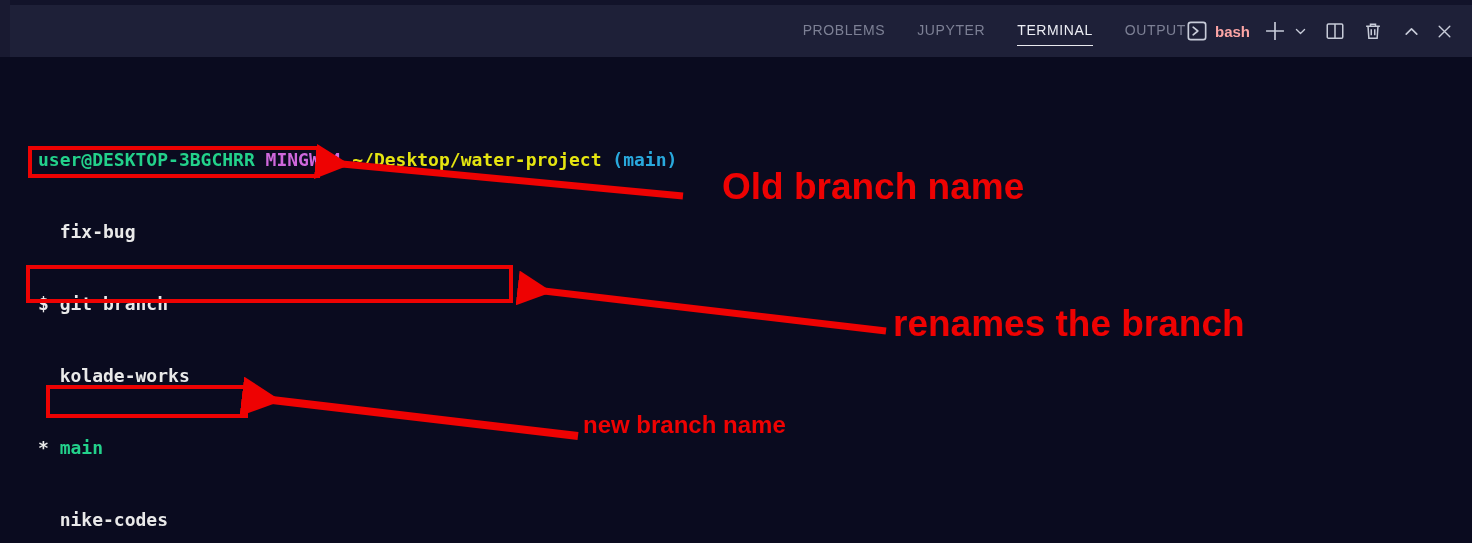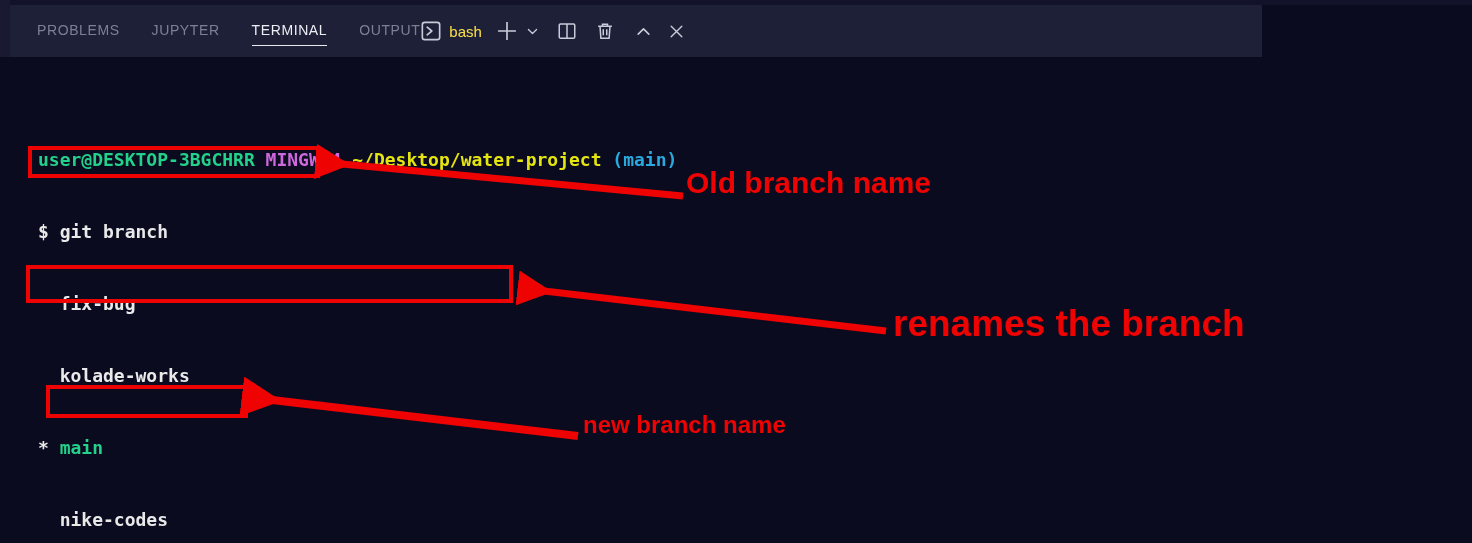--- a/index.html
+++ b/index.html
@@ -7,36 +7,36 @@
   body {
     position:relative;
     background:#0a0b1f;
     font-family:"Liberation Sans", sans-serif;
     overflow:hidden;
   }
 
   
   .topmost-strip { position:absolute; left:0; top:0; width:1472px; height:5px; background:#12132a; }
   .panel-bar {
-    position:absolute; left:0; top:5px; width:1262px; height:52px;
-    background:#1e2038; display:flex; align-items:center; justify-content:flex-start;
+    position:absolute; left:0; top:5px; width:1472px; height:52px;
+    background:#1e2038; display:flex; align-items:center; justify-content:flex-end;
   }
   .left-strip { position:absolute; left:0; top:0; width:10px; height:57px; background:#191a31; z-index:3; }
 
   .tabs { display:flex; gap:32px; padding-left:37px; align-items:center; height:100%; }
   .tab {
     font-size:14px; letter-spacing:0.6px; color:#7d8095; cursor:pointer;
     padding:6px 0 7px; border-bottom:1.5px solid transparent; white-space:nowrap;
   }
   .tab.active { color:#ecedf4; border-bottom-color:#e9e9ee; }
 
   .actions { display:flex; align-items:center; height:100%; padding-right:19px; }
   .actions svg { display:block; }
   .icon-btn { display:flex; align-items:center; justify-content:center; cursor:pointer; }
-  .shell-label { color:#fde047; font-size:15px; margin-left:7px; } .gap8 { margin-left:8px; } .gap16 { margin-left:16px; }
+  .shell-label { color:#fca5a5; font-size:15px; margin-left:7px;font-weight:bold; } .gap8 { margin-left:8px; } .gap16 { margin-left:16px; }
   .gap18 { margin-left:18px; } .gap14 { margin-left:14px; } .gap20 { margin-left:20px; }
 
   
   .term {
     position:absolute; left:38px; top:57px; width:1420px;
     font-family:"DejaVu Sans Mono", monospace;
     font-size:18px; font-weight:700; line-height:24px;
     color:#e9e9e9; padding-top:19px; white-space:pre;
   }
   .tline { height:24px; }
@@ -53,21 +53,21 @@
   #box-old    { left:28px;  top:146px; width:292px; height:32px; }
   #box-rename { left:26px;  top:265px; width:487px; height:38px; }
   #box-new    { left:46px;  top:385px; width:202px; height:33px; }
 
   .arrows { position:absolute; left:0; top:0; width:1472px; height:543px; z-index:5; pointer-events:none; }
 
   .ann {
     position:absolute; color:#ee0202; font-weight:bold; z-index:6; white-space:nowrap;
     font-family:"Liberation Sans", sans-serif;
   }
-  #ann-old    { left:686px; top:166px; font-size:30px; }
+  #ann-old    { left:722px; top:166px; font-size:37px; }
   #ann-rename { left:893px; top:303px; font-size:37px; }
   #ann-new    { left:583px; top:411px; font-size:24px; }
 </style>
 </head>
 <body>
 
 <div class="topmost-strip"></div>
 
 <div class="panel-bar">
   <div class="tabs">
@@ -125,22 +125,22 @@
       </svg>
     </span>
   </div>
 </div>
 
 <div class="left-strip"></div>
 
 <div class="term">
   
   <div class="tline"><span class="u-green sp">user@DESKTOP-3BGCHRR</span><span class="u-magenta sp">MINGW64</span><span class="u-yellow sp">~/Desktop/water-project</span><span class="u-cyan">(main)</span></div>
+  <div class="tline indent">fix-bug</div>
   <div class="tline">$ git branch</div>
-  <div class="tline indent">fix-bug</div>
   <div class="tline indent">kolade-works</div>
   <div class="tline"><span class="star">*</span><span class="u-green">main</span></div>
   <div class="tline indent">nike-codes</div>
   
 
   
   
   
   
 

